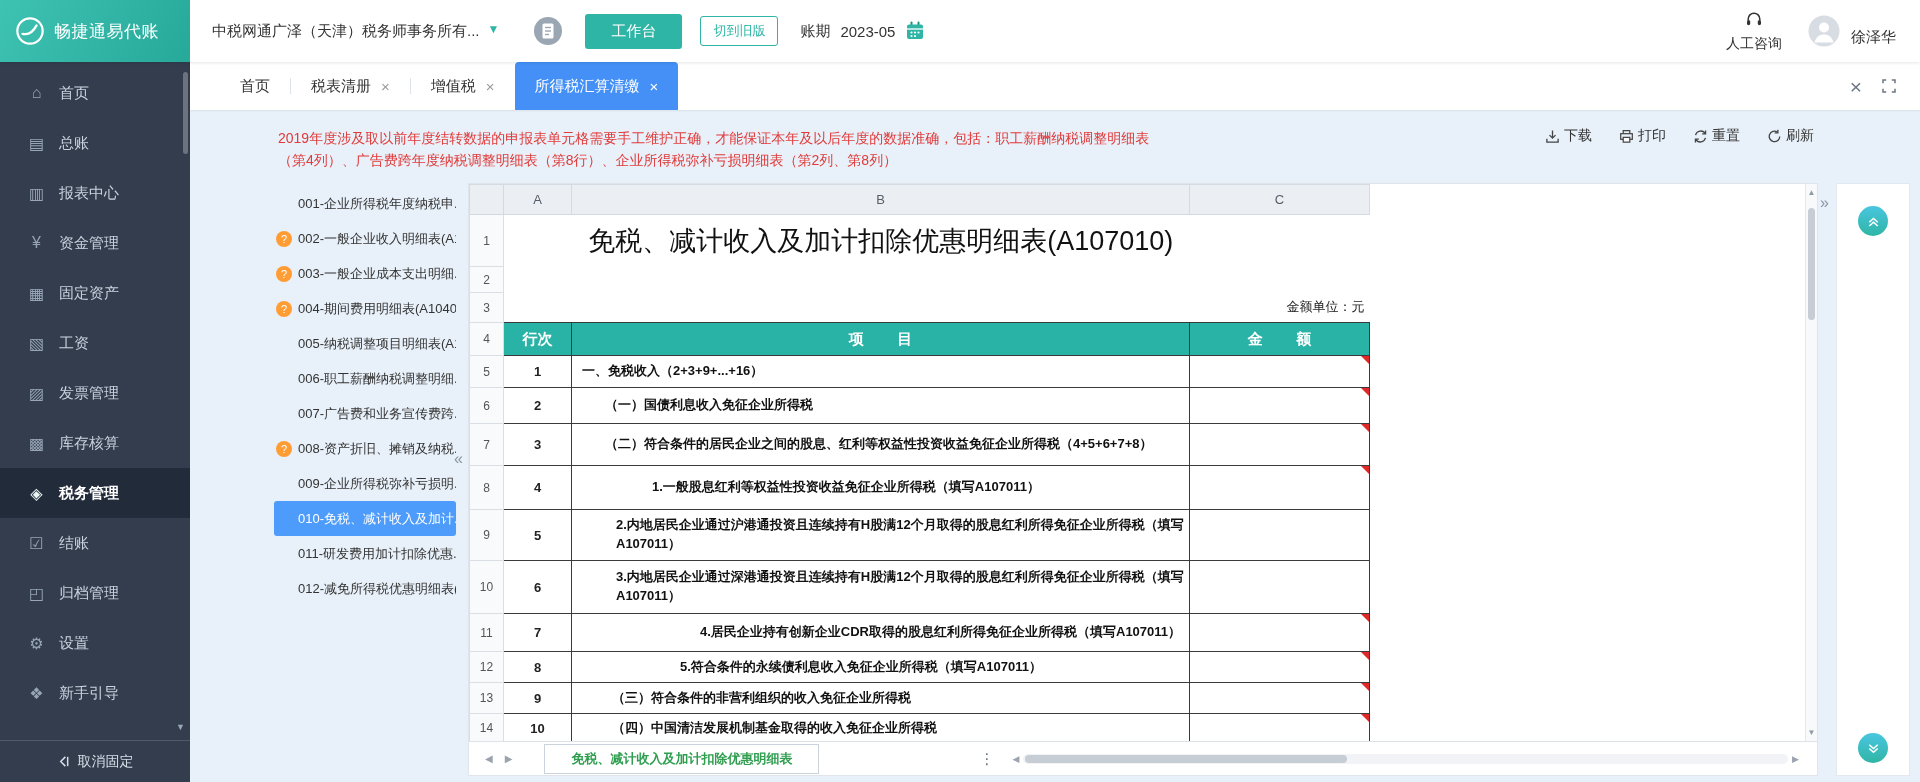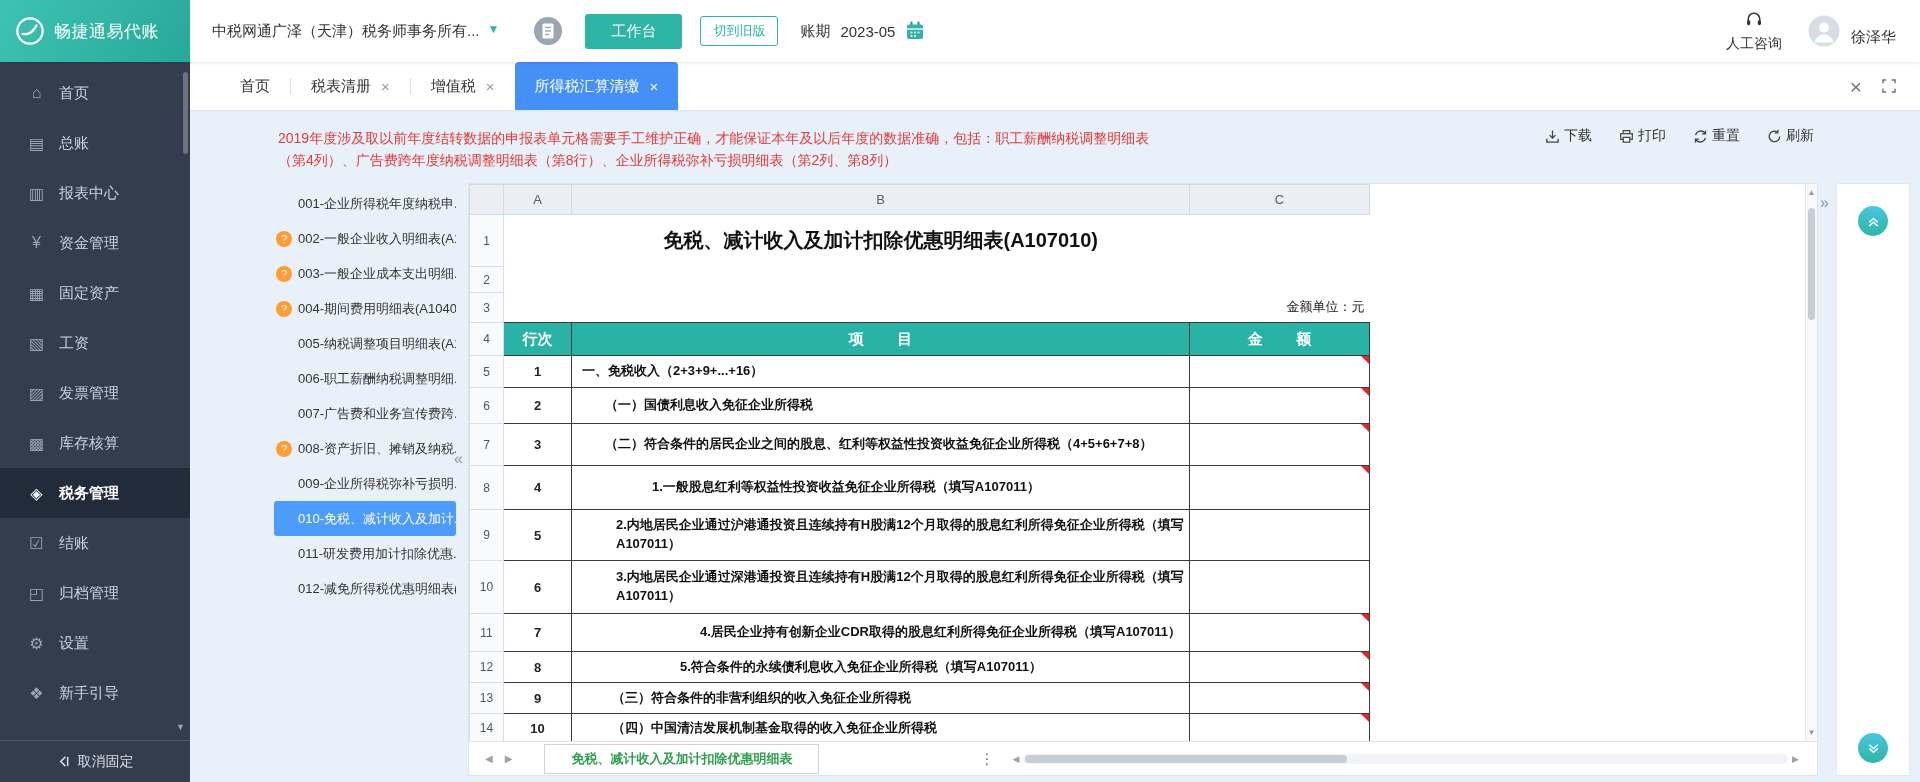--- a/index.html
+++ b/index.html
@@ -60,21 +60,21 @@
 
 
 .sheet-panel{flex:1;min-width:0;margin-left:12px;background:#fff;position:relative;border:1px solid #DFE5EB;}
 .collapse-tab{position:absolute;left:-15px;top:45%;color:#8A95A3;font-size:16px;cursor:pointer;z-index:3;}
 .sheet-view{position:absolute;top:0;left:0;right:12px;bottom:34px;overflow:hidden;background:#fff;}
 table.sheet{border-collapse:collapse;table-layout:fixed;width:900px;}
 col.c-gut{width:34px}col.c-a{width:68px}col.c-b{width:618px}col.c-c{width:180px}
 .colhead th{height:30px;background:#EBEFF3;border:1px solid #D3DAE1;font-size:13px;font-weight:normal;color:#555E69;}
 td.gut{background:#F8FAFB;border:1px solid #D9DFE5;text-align:center;font-size:12px;color:#555;}
 td.freecell{border:none;background:#fff;}
-.ttl{font-size:20px;font-weight:bold;color:#111;text-align:center;padding-right:112px;}
+.ttl{font-size:27px;font-weight:normal;color:#111;text-align:center;padding-right:112px;}
 td.unit{text-align:right;font-size:13px;color:#222;padding-right:5px;}
 tr.r-head td.hcell{background:var(--header-teal,#29B2A6);color:#fff;font-weight:bold;font-size:15px;text-align:center;border:1px solid #3A3A3A;white-space:pre;}
 td.ln{border:1px solid #3A3A3A;text-align:center;font-size:13px;font-weight:bold;color:#222;background:#fff;}
 td.it{border:1px solid #3A3A3A;font-size:13px;font-weight:bold;color:#111;line-height:1.45;background:#fff;padding-right:4px;}
 td.amt{border:1px solid #3A3A3A;position:relative;background:#fff;}
 .flag{position:absolute;top:0;right:0;width:0;height:0;border-top:8px solid #E02A2A;border-left:8px solid transparent;}
 
 
 .vscroll{position:absolute;top:0;right:0;bottom:34px;width:12px;background:#F7F9FB;border-left:1px solid #E3E8ED;cursor:pointer;}
 .vthumb{position:absolute;top:24px;left:2px;width:7px;height:112px;background:#C6CDD5;border-radius:4px;}

